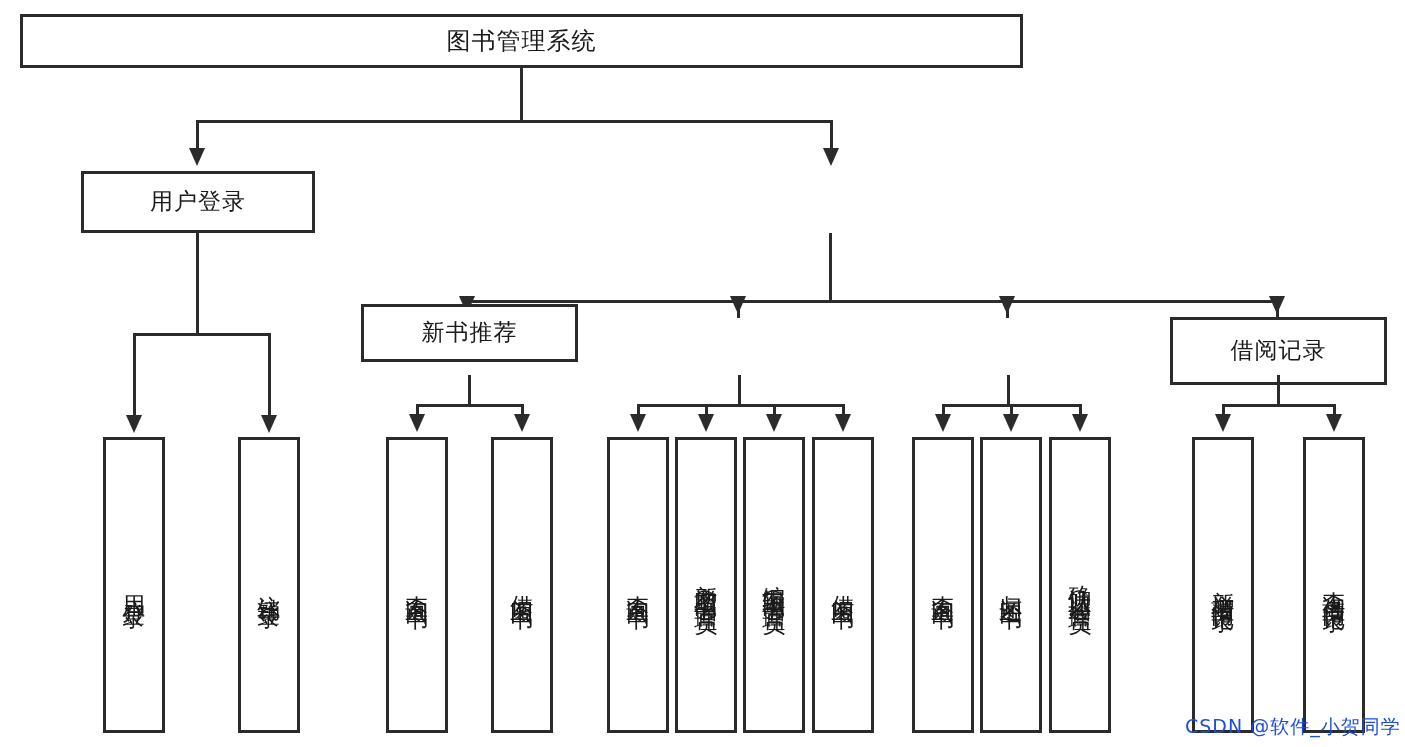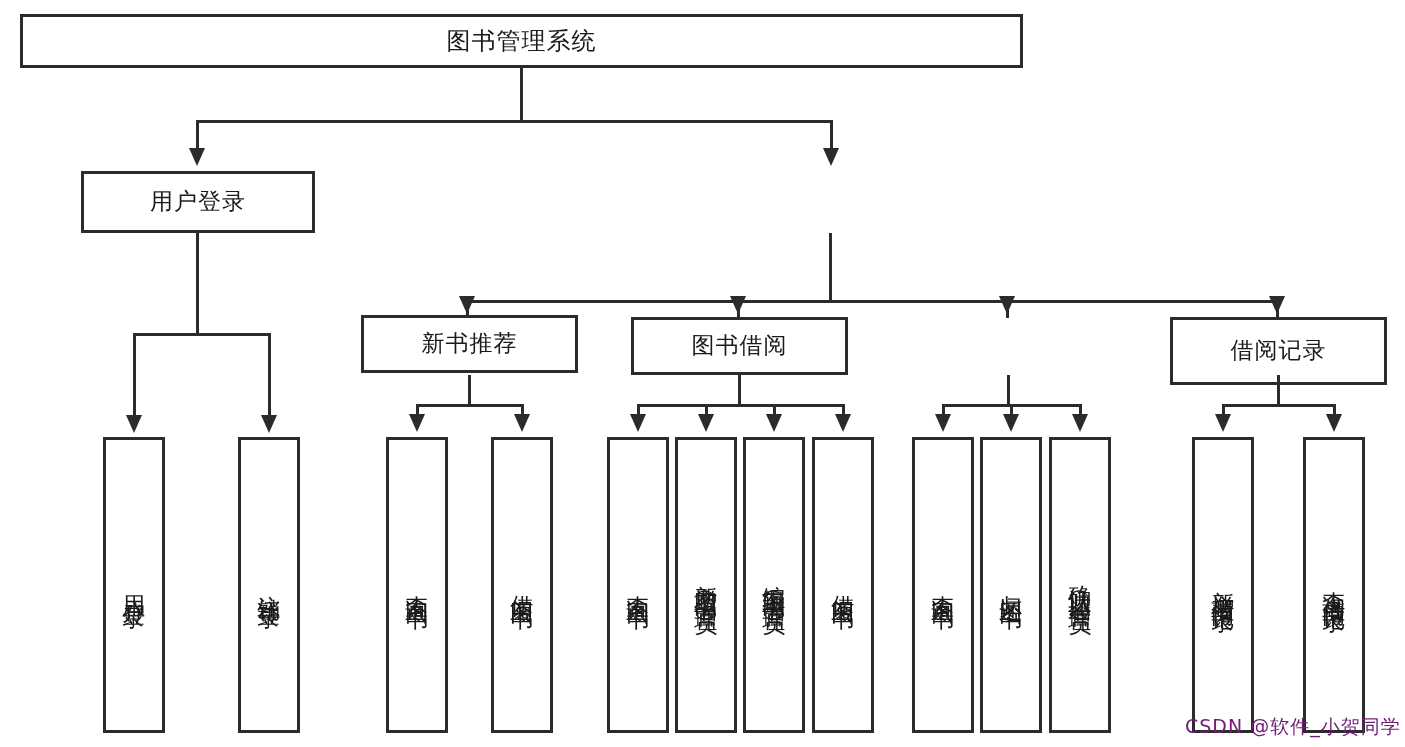--- a/index.html
+++ b/index.html
@@ -58,21 +58,21 @@
   .arrow {
     position: absolute;
     width: 0;
     height: 0;
     border-left: 8px solid transparent;
     border-right: 8px solid transparent;
     border-top: 18px solid #2b2b2b;
   }
   .watermark {
     position: absolute;
-    color: #701a75;
+    color: #1d4ed8;
     font-size: 19px;
     letter-spacing: 1px;
     white-space: nowrap;
     pointer-events: none;
   }
 </style>
 </head>
 <body>
 
 <div id="canvas">
@@ -110,25 +110,22 @@
 
   <div class="edge v" style="left:737px; top:300px; width:3px; height:18px;"></div>
   <div class="arrow" style="left:730px; top:296px;"></div>
 
   <div class="edge v" style="left:1006px; top:300px; width:3px; height:18px;"></div>
   <div class="arrow" style="left:999px; top:296px;"></div>
 
   <div class="edge v" style="left:1276px; top:300px; width:3px; height:18px;"></div>
   <div class="arrow" style="left:1269px; top:296px;"></div>
 
-  <div class="node horiz" style="left:361px; top:315px; width:217px; height:58px;">
+  <div class="node horiz" style="left:361px; top:304px; width:217px; height:58px;">
     <span>新书推荐</span>
-  </div>
-  <div class="node horiz" style="left:631px; top:317px; width:217px; height:58px;">
-    <span>图书借阅</span>
   </div>
   <div class="node horiz" style="left:1170px; top:317px; width:217px; height:68px;">
     <span>借阅记录</span>
   </div>
 
   <div class="edge v" style="left:468px; top:375px; width:3px; height:31px;"></div>
   <div class="edge h" style="left:416px; top:404px; width:108px; height:3px;"></div>
   <div class="edge v" style="left:416px; top:404px; width:3px; height:16px;"></div>
   <div class="arrow" style="left:409px; top:414px;"></div>
   <div class="edge v" style="left:521px; top:404px; width:3px; height:16px;"></div>

